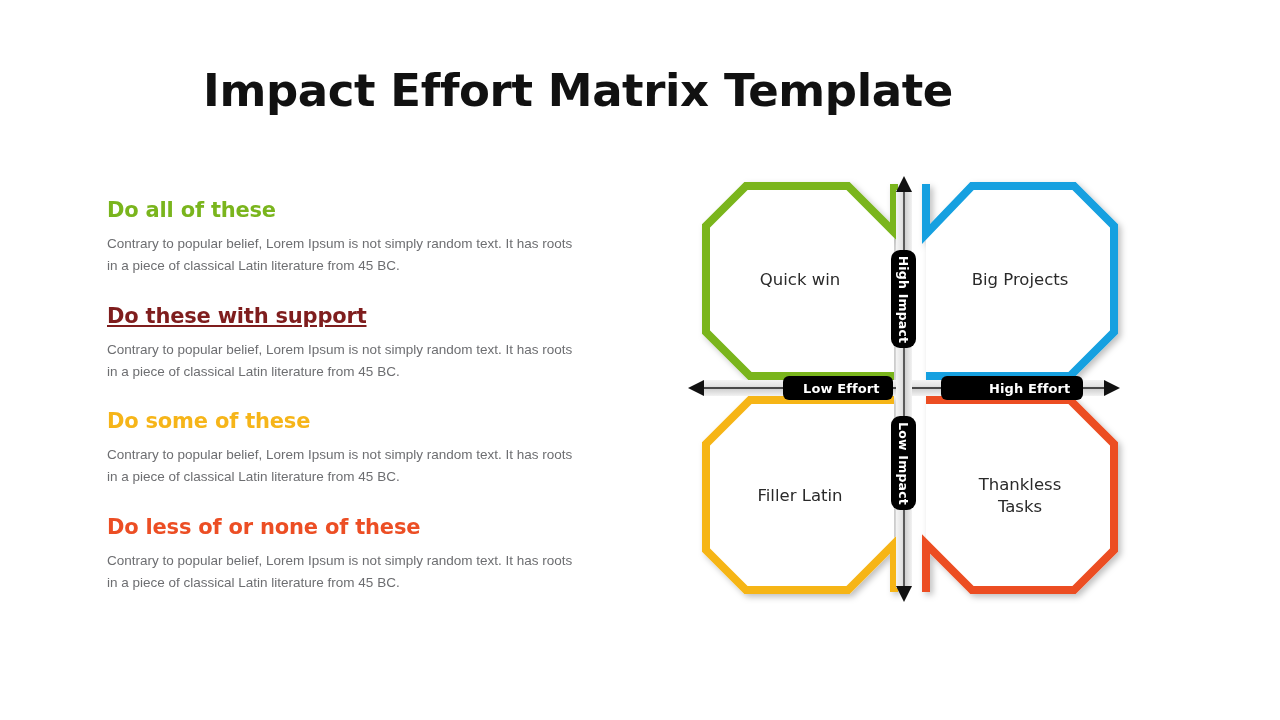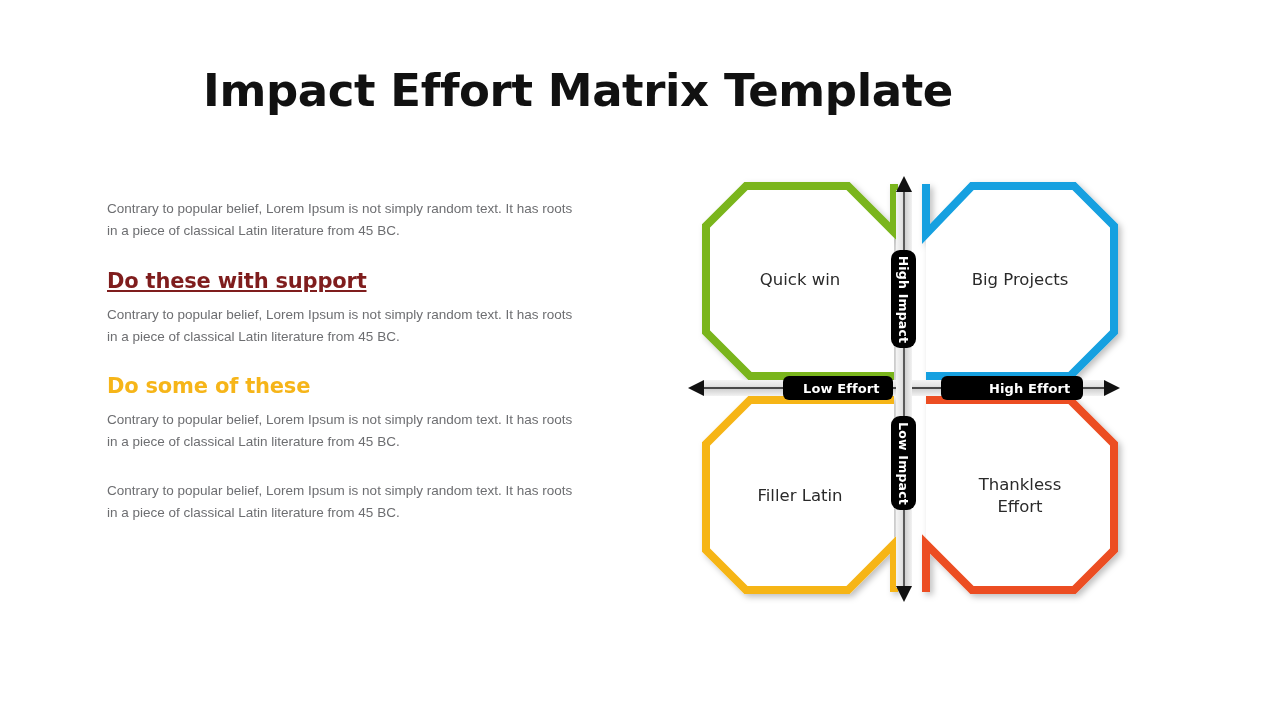--- a/index.html
+++ b/index.html
@@ -150,34 +150,36 @@
   }
 </style>
 </head>
 <body>
 
 <h1 class="slide-title">Impact Effort Matrix Template</h1>
 
 <div class="text-column">
 
   <div class="text-block">
+    <div class="block-heading" style="color: rgb(122, 181, 29);">Do all of these</div>
     <p class="block-body">Contrary to popular belief, Lorem Ipsum is not simply random text. It has roots in a piece of classical Latin literature from 45 BC.</p>
   </div>
 
   <div class="text-block">
     <div class="block-heading" style="color: #7f1d1d; text-decoration: underline;">Do these with support</div>
     <p class="block-body">Contrary to popular belief, Lorem Ipsum is not simply random text. It has roots in a piece of classical Latin literature from 45 BC.</p>
   </div>
 
   <div class="text-block">
     <div class="block-heading" style="color: rgb(246, 181, 25);">Do some of these</div>
     <p class="block-body">Contrary to popular belief, Lorem Ipsum is not simply random text. It has roots in a piece of classical Latin literature from 45 BC.</p>
   </div>
 
   <div class="text-block">
+    <div class="block-heading" style="color: rgb(236, 78, 36);">Do less of or none of these</div>
     <p class="block-body">Contrary to popular belief, Lorem Ipsum is not simply random text. It has roots in a piece of classical Latin literature from 45 BC.</p>
   </div>
 
 </div>
 
 <div class="matrix">
 
   <div class="quadrant q-tl">
     <svg viewBox="0 0 196 196" xmlns="http://www.w3.org/2000/svg" aria-hidden="true">
       <defs>
@@ -218,21 +220,21 @@
     <svg viewBox="0 0 196 196" xmlns="http://www.w3.org/2000/svg" aria-hidden="true">
       <defs>
         <filter id="sh-br" x="-20%" y="-20%" width="150%" height="150%">
           <feDropShadow dx="3" dy="3" stdDeviation="3" flood-color="#000000" flood-opacity="0.25"></feDropShadow>
         </filter>
       </defs>
       <path d="M 4 2 L 148 2 L 192 46 L 192 152 L 152 192 L 50 192 L 4 146 L 4 194" fill="#ffffff" stroke="#EC4E24" stroke-width="8" stroke-linejoin="miter" stroke-linecap="butt" filter="url(#sh-br)"></path>
     </svg>
     <div class="quadrant-label">
       <span>Thankless</span><br>
-      <span>Effort</span>
+      <span>Tasks</span>
     </div>
   </div>
 
   <div class="axis-h">
     <svg viewBox="0 0 432 26" xmlns="http://www.w3.org/2000/svg" aria-hidden="true">
       <defs>
         <linearGradient id="gradH" x1="0" y1="0" x2="0" y2="1">
           <stop offset="0%" stop-color="#f4f4f4"></stop>
           <stop offset="35%" stop-color="#e4e4e4"></stop>
           <stop offset="55%" stop-color="#cfcfcf"></stop>

